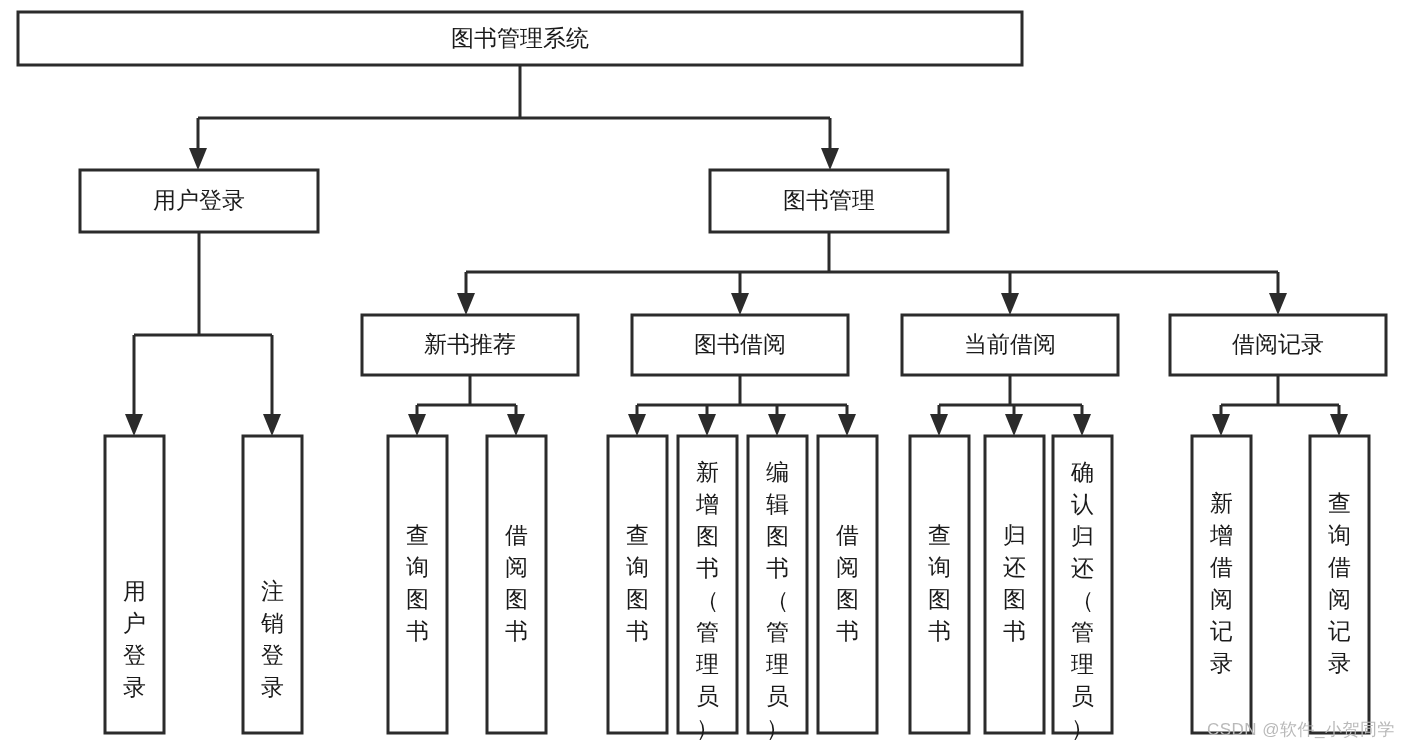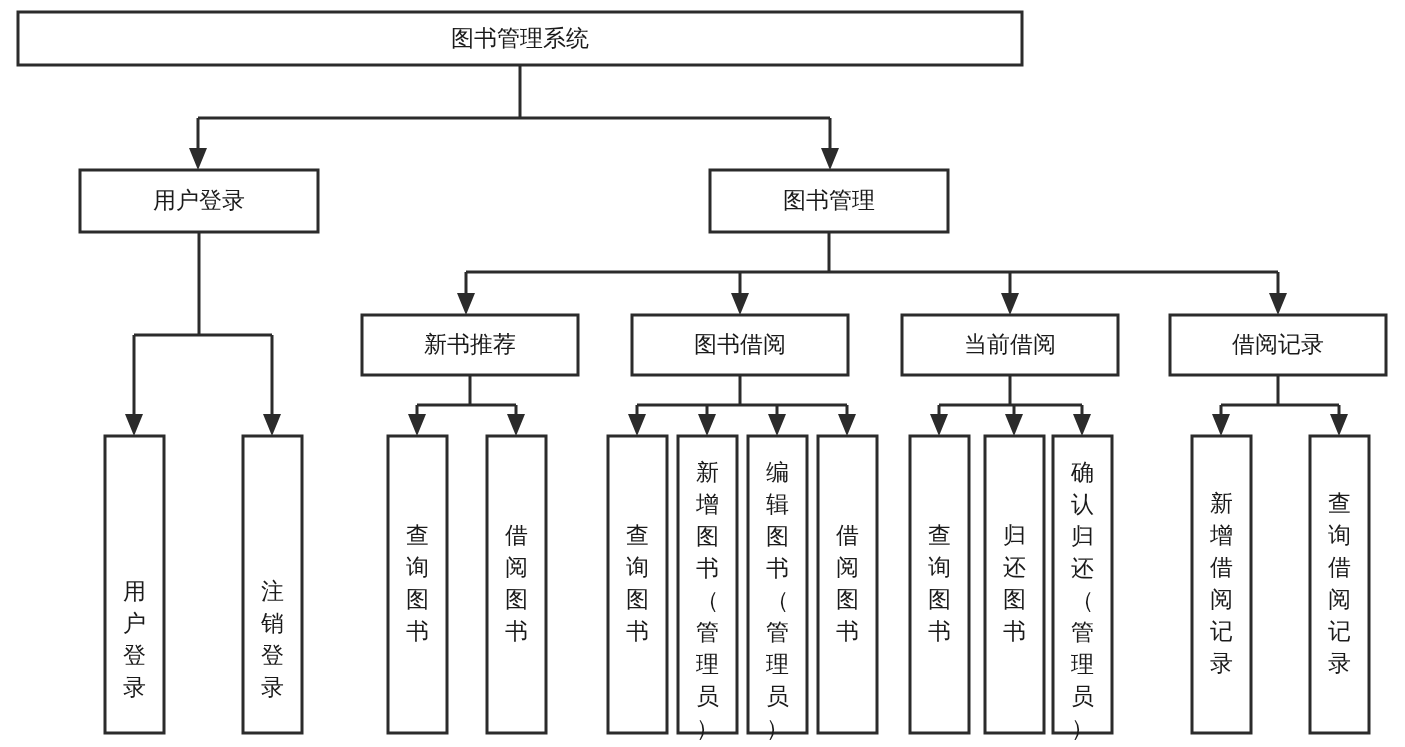--- a/index.html
+++ b/index.html
@@ -216,13 +216,14 @@
         <g>
           <rect class="node-box" x="1192" y="436" width="59" height="297"></rect>
           <text class="node-label-v" x="1221.5"><tspan x="1221.5" y="510.5">新</tspan><tspan x="1221.5" y="542.5">增</tspan><tspan x="1221.5" y="574.5">借</tspan><tspan x="1221.5" y="606.5">阅</tspan><tspan x="1221.5" y="638.5">记</tspan><tspan x="1221.5" y="670.5">录</tspan></text>
         </g>
         <g>
           <rect class="node-box" x="1310" y="436" width="59" height="297"></rect>
           <text class="node-label-v" x="1339.5"><tspan x="1339.5" y="510.5">查</tspan><tspan x="1339.5" y="542.5">询</tspan><tspan x="1339.5" y="574.5">借</tspan><tspan x="1339.5" y="606.5">阅</tspan><tspan x="1339.5" y="638.5">记</tspan><tspan x="1339.5" y="670.5">录</tspan></text>
         </g>
       </g>
   </svg>
+  <div class="watermark-text">CSDN @软件_小贺同学</div>
 </div>
 
 </body></html>

